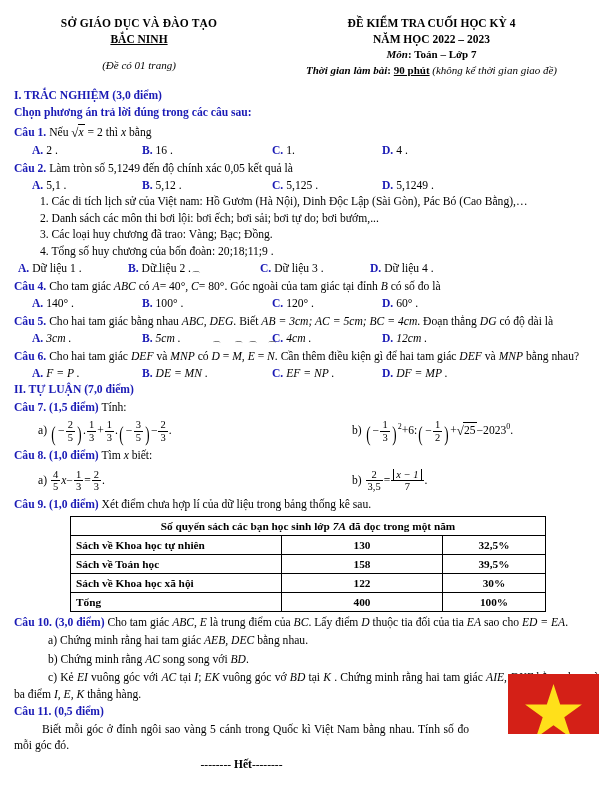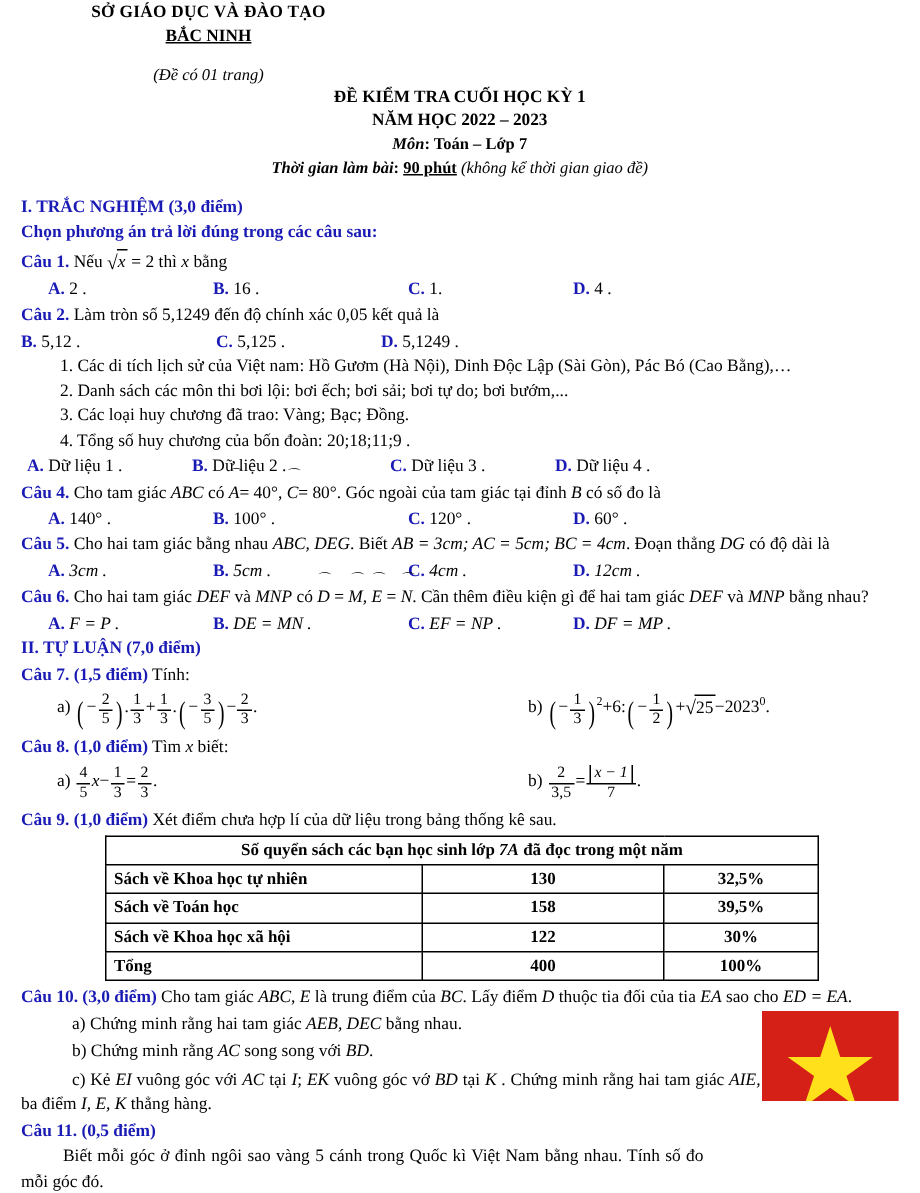--- a/index.html
+++ b/index.html
@@ -9,21 +9,21 @@
     color:#000;
     position:relative;
     overflow:hidden;
   }
   .page{position:relative;width:613px;height:795px;padding:0;}
   .b{font-weight:bold;}
   .i{font-style:italic;}
   .u{text-decoration:underline;}
 
   
-  .hdr{display:flex;padding:1px 14px 0 14px;flex-direction:column;}
+  .hdr{display:flex;padding:16px 14px 0 14px;}
   .hdr-left{width:250px;text-align:center;font-size:11.5px;line-height:1.35;}
   .hdr-right{flex:1;text-align:center;font-size:11.5px;line-height:1.35;}
   .hdr-left .l1{font-weight:bold;letter-spacing:.2px;}
   .hdr-left .l2{font-weight:bold;text-decoration:underline;}
   .hdr-left .l3{font-style:italic;margin-top:11px;font-size:11px;}
   .hdr-right .r1{font-weight:bold;}
   .hdr-right .r2{font-weight:bold;}
   .hdr-right .r3{font-size:11px;}
   .hdr-right .r4{font-size:11px;margin-top:1px;}
 
@@ -78,21 +78,21 @@
 
 <div class="page">
 
   <div class="hdr">
     <div class="hdr-left">
       <div class="l1">SỞ GIÁO DỤC VÀ ĐÀO TẠO</div>
       <div class="l2">BẮC NINH</div>
       <div class="l3">(Đề có 01 trang)</div>
     </div>
     <div class="hdr-right">
-      <div class="r1">ĐỀ KIỂM TRA CUỐI HỌC KỲ 1</div>
+      <div class="r1">ĐỀ KIỂM TRA CUỐI HỌC KỲ 4</div>
       <div class="r2">NĂM HỌC 2022 – 2023</div>
       <div class="r3">
         <span class="b i">Môn</span><span class="b">: Toán – Lớp 7</span>
       </div>
       <div class="r4">
         <span class="b i">Thời gian làm bài</span><span class="b">: </span><span class="b u">90 phút</span>
         <span class="i">(không kể thời gian giao đề)</span>
       </div>
     </div>
   </div>
@@ -117,20 +117,21 @@
       <div class="opt o2"><span class="ol">B.</span> <span>16 .</span></div>
       <div class="opt o3"><span class="ol">C.</span> <span>1.</span></div>
       <div class="opt o4"><span class="ol">D.</span> <span>4 .</span></div>
     </div>
 
     <div class="q">
       <span class="lbl">Câu 2.</span>
       <span>Làm tròn số 5,1249 đến độ chính xác 0,05 kết quả là</span>
     </div>
     <div class="opts">
+      <div class="opt o1"><span class="ol">A.</span> <span>5,1 .</span></div>
       <div class="opt o2"><span class="ol">B.</span> <span>5,12 .</span></div>
       <div class="opt o3"><span class="ol">C.</span> <span>5,125 .</span></div>
       <div class="opt o4"><span class="ol">D.</span> <span>5,1249 .</span></div>
     </div>
 
     <div class="sub">1. Các di tích lịch sử của Việt nam: Hồ Gươm (Hà Nội), Dinh Độc Lập (Sài Gòn), Pác Bó (Cao Bằng),…</div>
     <div class="sub">2. Danh sách các môn thi bơi lội: bơi ếch; bơi sải; bơi tự do; bơi bướm,...</div>
     <div class="sub">3. Các loại huy chương đã trao: Vàng; Bạc; Đồng.</div>
     <div class="sub">4. Tổng số huy chương của bốn đoàn: 20;18;11;9 .</div>
     <div class="opts">

